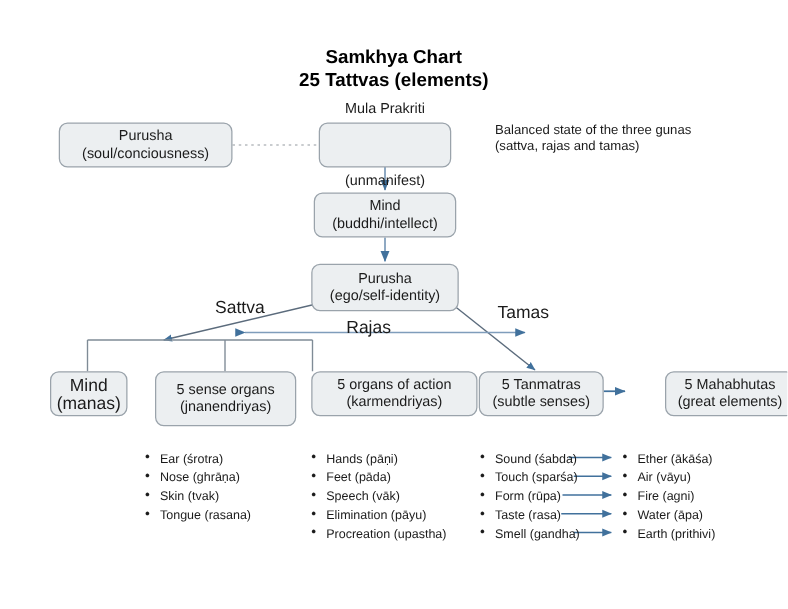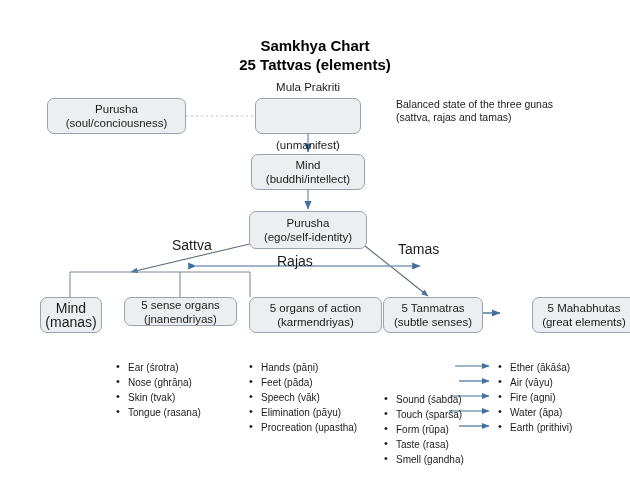--- a/index.html
+++ b/index.html
@@ -150,21 +150,21 @@
   <div class="node" style="left:249px; top:211px; width:118px; height:38px;">
     <span class="l1">Purusha</span>
     <span class="l2">(ego/self-identity)</span>
   </div>
 
   <div class="node" style="left:40px; top:297px; width:62px; height:36px; font-size:14px;">
     <span class="l1">Mind</span>
     <span class="l2">(manas)</span>
   </div>
 
-  <div class="node" style="left:124px; top:297px; width:113px; height:29px;">
+  <div class="node" style="left:124px; top:297px; width:113px; height:44px;">
     <span class="l1">5 sense organs</span>
     <span class="l2">(jnanendriyas)</span>
   </div>
 
   <div class="node" style="left:249px; top:297px; width:133px; height:36px;">
     <span class="l1">5 organs of action</span>
     <span class="l2">(karmendriyas)</span>
   </div>
 
   <div class="node" style="left:383px; top:297px; width:100px; height:36px;">
@@ -192,21 +192,21 @@
   </ul>
 
   <ul class="bullets" style="left:248px; top:360px;">
     <li>Hands (pāṇi)</li>
     <li>Feet (pāda)</li>
     <li>Speech (vāk)</li>
     <li>Elimination (pāyu)</li>
     <li>Procreation (upastha)</li>
   </ul>
 
-  <ul class="bullets with-arrow" style="left:383px; top:360px;margin-top:32px;">
+  <ul class="bullets with-arrow" style="left:383px; top:360px;">
     <li>Sound (śabda)</li>
     <li>Touch (sparśa)</li>
     <li>Form (rūpa)</li>
     <li>Taste (rasa)</li>
     <li>Smell (gandha)</li>
   </ul>
 
   <ul class="bullets" style="left:497px; top:360px;">
     <li>Ether (ākāśa)</li>
     <li>Air (vāyu)</li>

